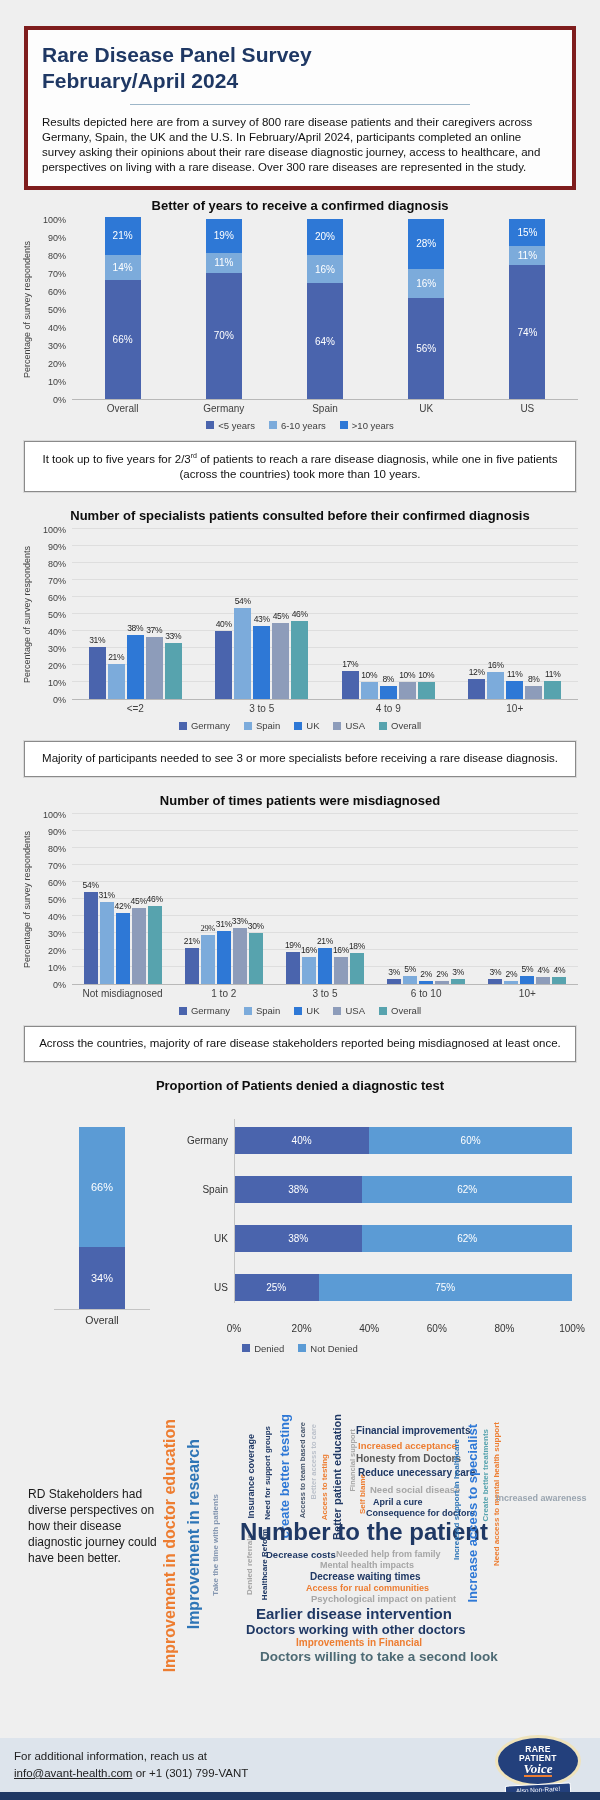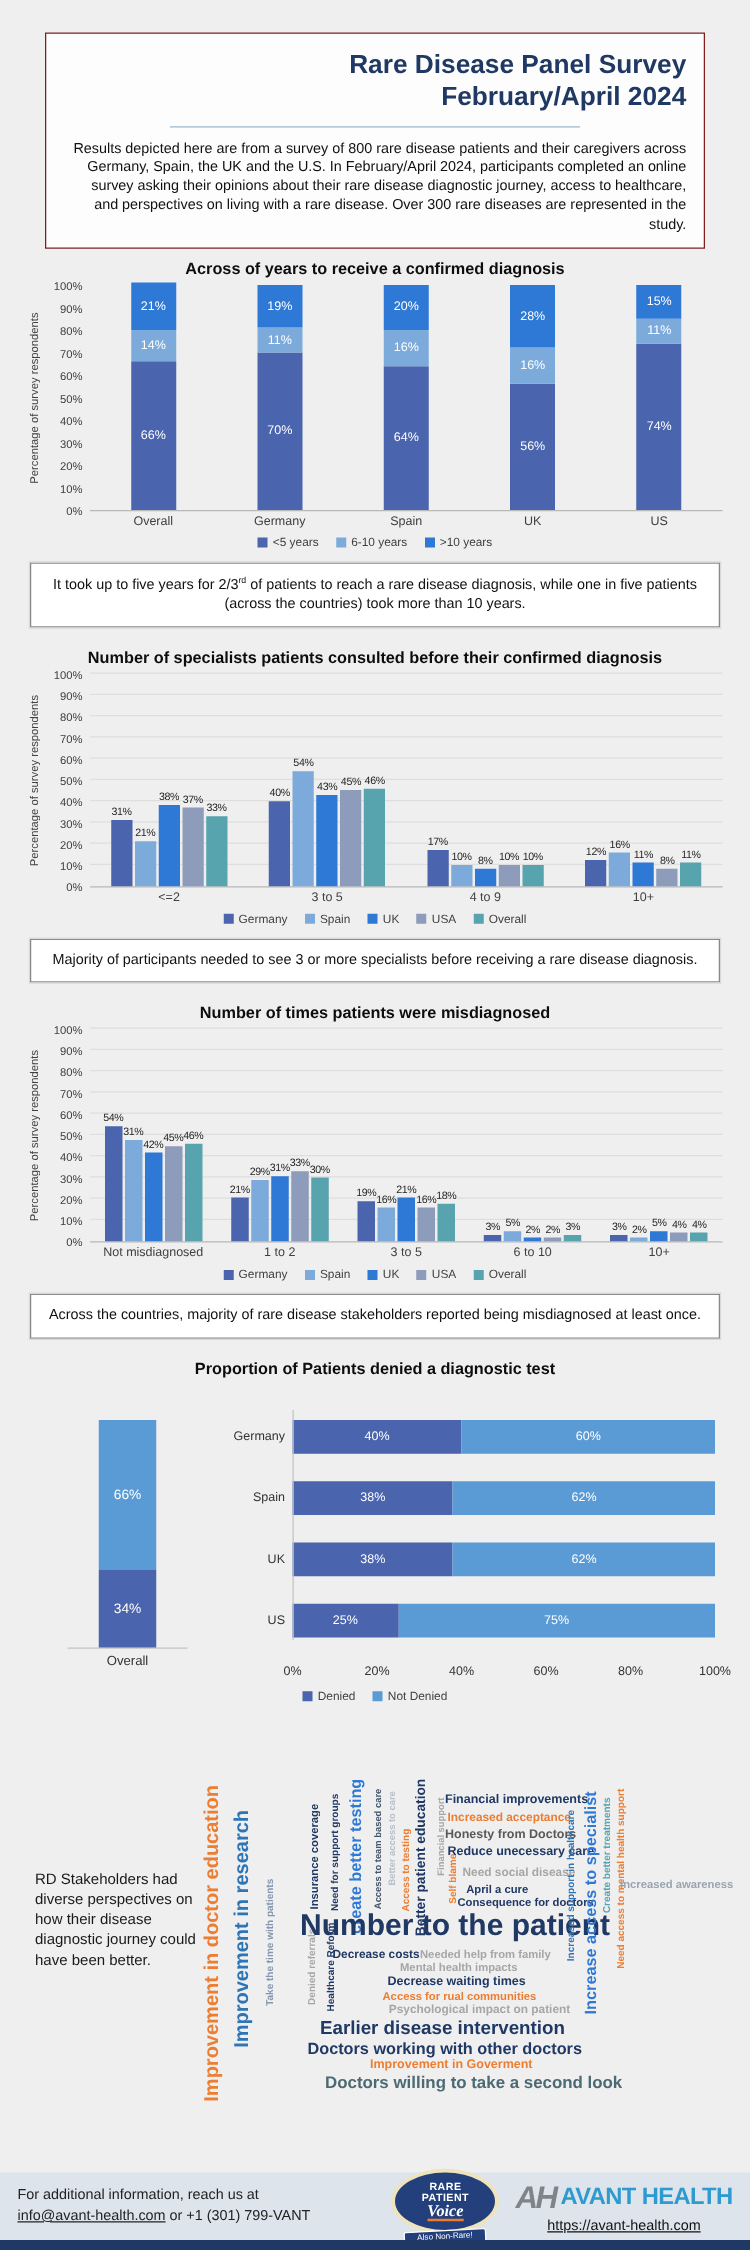--- a/index.html
+++ b/index.html
@@ -1,20 +1,20 @@
 <!DOCTYPE html>
 <html><head>
 <meta charset="utf-8">
 <style>
   html,body{margin:0;padding:0;background:#e4e4e4;}
   .page{width:600px;height:1800px;background:#efefef;position:relative;overflow:hidden;
         font-family:"Liberation Sans",sans-serif;margin:0 auto;}
   
-  .header-box{margin:26px 36px 0;background:#fdfdfd;border:1px solid #7f1d1d;
-              padding:12px 14px 10px;text-align:right;}
+  .header-box{margin:26px 24px 0;background:#fdfdfd;border:4px solid #7f1d1d;
+              padding:12px 14px 10px;text-align:left;}
   .title{color:#1f3864;font-size:21px;font-weight:bold;line-height:1.25;}
   .title-divider{height:1px;background:#9db6c8;width:66%;margin:9px auto 10px;}
   .intro{font-size:11.5px;line-height:1.33;color:#111;margin:0;}
   
   .callout{margin:10px 24px 0;background:#fff;border:1px solid #8a8a8a;outline:1px solid #d9d9d9;
            padding:9px 10px;text-align:center;font-size:11.5px;color:#111;line-height:1.35;}
   .callout sup{font-size:7px;}
   
   .chart{margin:8px 22px 0;position:relative;}
   .chart.mt{margin-top:16px;}
@@ -86,21 +86,21 @@
   <div class="header-box">
     <div class="title">
       <div>Rare Disease Panel Survey</div>
       <div>February/April 2024</div>
     </div>
     <div class="title-divider"></div>
     <p class="intro">Results depicted here are from a survey of 800 rare disease patients and their caregivers across Germany, Spain, the UK and the U.S. In February/April 2024, participants completed an online survey asking their opinions about their rare disease diagnostic journey, access to healthcare, and perspectives on living with a rare disease. Over 300 rare diseases are represented in the study.</p>
   </div>
 
   <div class="chart" id="chart1">
-      <div class="c-title">Across of years to receive a confirmed diagnosis</div>
+      <div class="c-title">Better of years to receive a confirmed diagnosis</div>
       <div class="c-body">
         <div class="c-ylab">Percentage of survey respondents</div>
         <div class="c-yax">
           <div class="c-ytick" style="bottom: -5px;">0%</div>
           <div class="c-ytick" style="bottom: 13px;">10%</div>
           <div class="c-ytick" style="bottom: 31px;">20%</div>
           <div class="c-ytick" style="bottom: 49px;">30%</div>
           <div class="c-ytick" style="bottom: 67px;">40%</div>
           <div class="c-ytick" style="bottom: 85px;">50%</div>
           <div class="c-ytick" style="bottom: 103px;">60%</div>
@@ -290,21 +290,21 @@
           <div class="c-vlabel" style="left: 20.6px; bottom: 83.6px;">31%</div>
           <div class="c-gbar" style="left: 43.6px; width: 14px; height: 71.4px; background: rgb(46, 120, 214);"></div>
           <div class="c-vlabel" style="left: 36.6px; bottom: 73.4px;">42%</div>
           <div class="c-gbar" style="left: 59.6px; width: 14px; height: 76.5px; background: rgb(141, 156, 186);"></div>
           <div class="c-vlabel" style="left: 52.6px; bottom: 78.5px;">45%</div>
           <div class="c-gbar" style="left: 75.6px; width: 14px; height: 78.2px; background: rgb(87, 163, 174);"></div>
           <div class="c-vlabel" style="left: 68.6px; bottom: 80.2px;">46%</div>
           <div class="c-gbar" style="left: 112.8px; width: 14px; height: 35.7px; background: rgb(74, 100, 173);"></div>
           <div class="c-vlabel" style="left: 105.8px; bottom: 37.7px;">21%</div>
           <div class="c-gbar" style="left: 128.8px; width: 14px; height: 49.3px; background: rgb(124, 171, 219);"></div>
-          <div class="c-vlabel" style="left: 121.8px; bottom: 51.3px;">29%</div>
+          <div class="c-vlabel" style="left: 121.8px; bottom: 51.3px; font-family: Liberation Serif, serif;">29%</div>
           <div class="c-gbar" style="left: 144.8px; width: 14px; height: 52.7px; background: rgb(46, 120, 214);"></div>
           <div class="c-vlabel" style="left: 137.8px; bottom: 54.7px;">31%</div>
           <div class="c-gbar" style="left: 160.8px; width: 14px; height: 56.1px; background: rgb(141, 156, 186);"></div>
           <div class="c-vlabel" style="left: 153.8px; bottom: 58.1px;">33%</div>
           <div class="c-gbar" style="left: 176.8px; width: 14px; height: 51px; background: rgb(87, 163, 174);"></div>
           <div class="c-vlabel" style="left: 169.8px; bottom: 53px;">30%</div>
           <div class="c-gbar" style="left: 214px; width: 14px; height: 32.3px; background: rgb(74, 100, 173);"></div>
           <div class="c-vlabel" style="left: 207px; bottom: 34.3px;">19%</div>
           <div class="c-gbar" style="left: 230px; width: 14px; height: 27.2px; background: rgb(124, 171, 219);"></div>
           <div class="c-vlabel" style="left: 223px; bottom: 29.2px;">16%</div>
@@ -458,21 +458,21 @@
         <span class="wc" style="left: 216px; top: 115px; font-size: 9px; color: rgb(31, 56, 100);">Consequence for doctors</span>
         <span class="wc" style="left: 90px; top: 126px; font-size: 24px; color: rgb(31, 56, 100);">Number to the patient</span>
         <span class="wc" style="left: 116px; top: 156px; font-size: 9.5px; color: rgb(31, 56, 100);">Decrease costs</span>
         <span class="wc" style="left: 186px; top: 156px; font-size: 9px; color: rgb(166, 166, 166);">Needed help from family</span>
         <span class="wc" style="left: 170px; top: 167px; font-size: 9px; color: rgb(166, 166, 166);">Mental health impacts</span>
         <span class="wc" style="left: 160px; top: 178px; font-size: 10px; color: rgb(31, 56, 100);">Decrease waiting times</span>
         <span class="wc" style="left: 156px; top: 190px; font-size: 9px; color: rgb(237, 125, 49);">Access for rual communities</span>
         <span class="wc" style="left: 161px; top: 200px; font-size: 9.5px; color: rgb(166, 166, 166);">Psychological impact on patient</span>
         <span class="wc" style="left: 106px; top: 212px; font-size: 15px; color: rgb(31, 56, 100);">Earlier disease intervention</span>
         <span class="wc" style="left: 96px; top: 229px; font-size: 13px; color: rgb(31, 56, 100);">Doctors working with other doctors</span>
-        <span class="wc" style="left: 146px; top: 244px; font-size: 10px; color: rgb(237, 125, 49);">Improvement in Goverment</span>
+        <span class="wc" style="left: 146px; top: 244px; font-size: 10px; color: rgb(237, 125, 49);">Improvements in Financial</span>
         <span class="wc" style="left: 110px; top: 256px; font-size: 13.5px; color: rgb(77, 106, 116);">Doctors willing to take a second look</span>
         <span class="wc v" style="left: 303px; top: 45px; font-size: 8px; color: rgb(46, 117, 182);">Increased support in healthcare</span>
         <span class="wc v" style="left: 316px; top: 30px; font-size: 13px; color: rgb(46, 120, 214);">Increase access to specialist</span>
         <span class="wc v" style="left: 332px; top: 35px; font-size: 8px; color: rgb(87, 163, 174);">Create better treatments</span>
         <span class="wc v" style="left: 343px; top: 28px; font-size: 8px; color: rgb(237, 125, 49);">Need access to mental health support</span>
         <span class="wc" style="left: 346px; top: 100px; font-size: 9px; color: rgb(154, 165, 176);">Increased awareness</span>
       </div>
   </div>
 
   <div class="footer">
@@ -481,23 +481,16 @@
       <a class="f-link">info@avant-health.com</a><span> or +1 (301) 799-VANT</span>
     </div>
     <div class="f-logo">
       <div class="f-bubble">
         <div class="f-l1">RARE</div>
         <div class="f-l1">PATIENT</div>
         <div class="f-l2">Voice</div>
       </div>
       <div class="f-ribbon">Also Non-Rare!</div>
     </div>
-    <div class="f-brand">
-      <div class="f-brandrow">
-        <span class="f-ah">AH</span>
-        <span class="f-bn">AVANT HEALTH</span>
-      </div>
-      <a class="f-url">https://avant-health.com</a>
-    </div>
   </div>
   <div class="footer-bar"></div>
 
 </div>
 
 </body></html>

